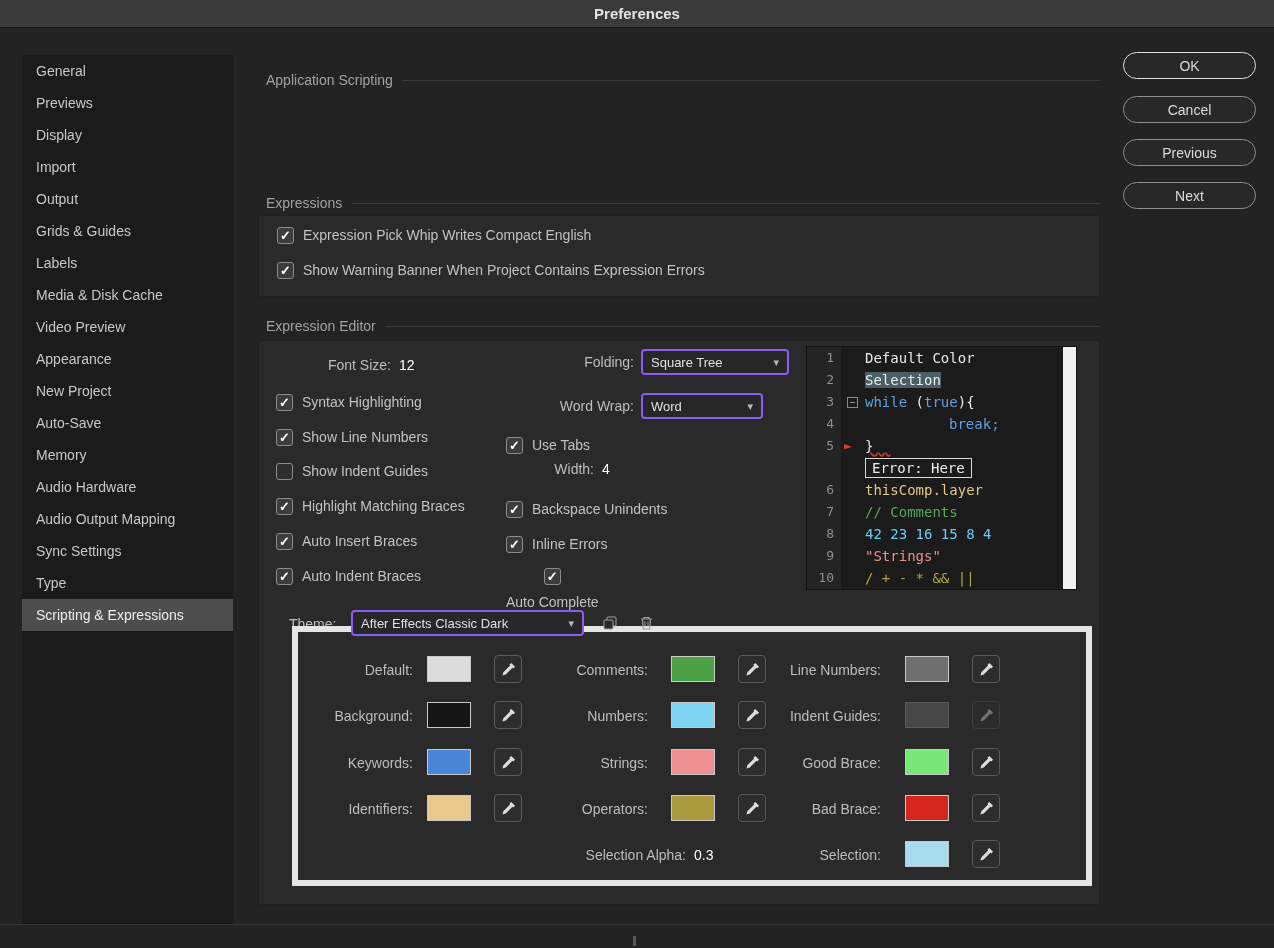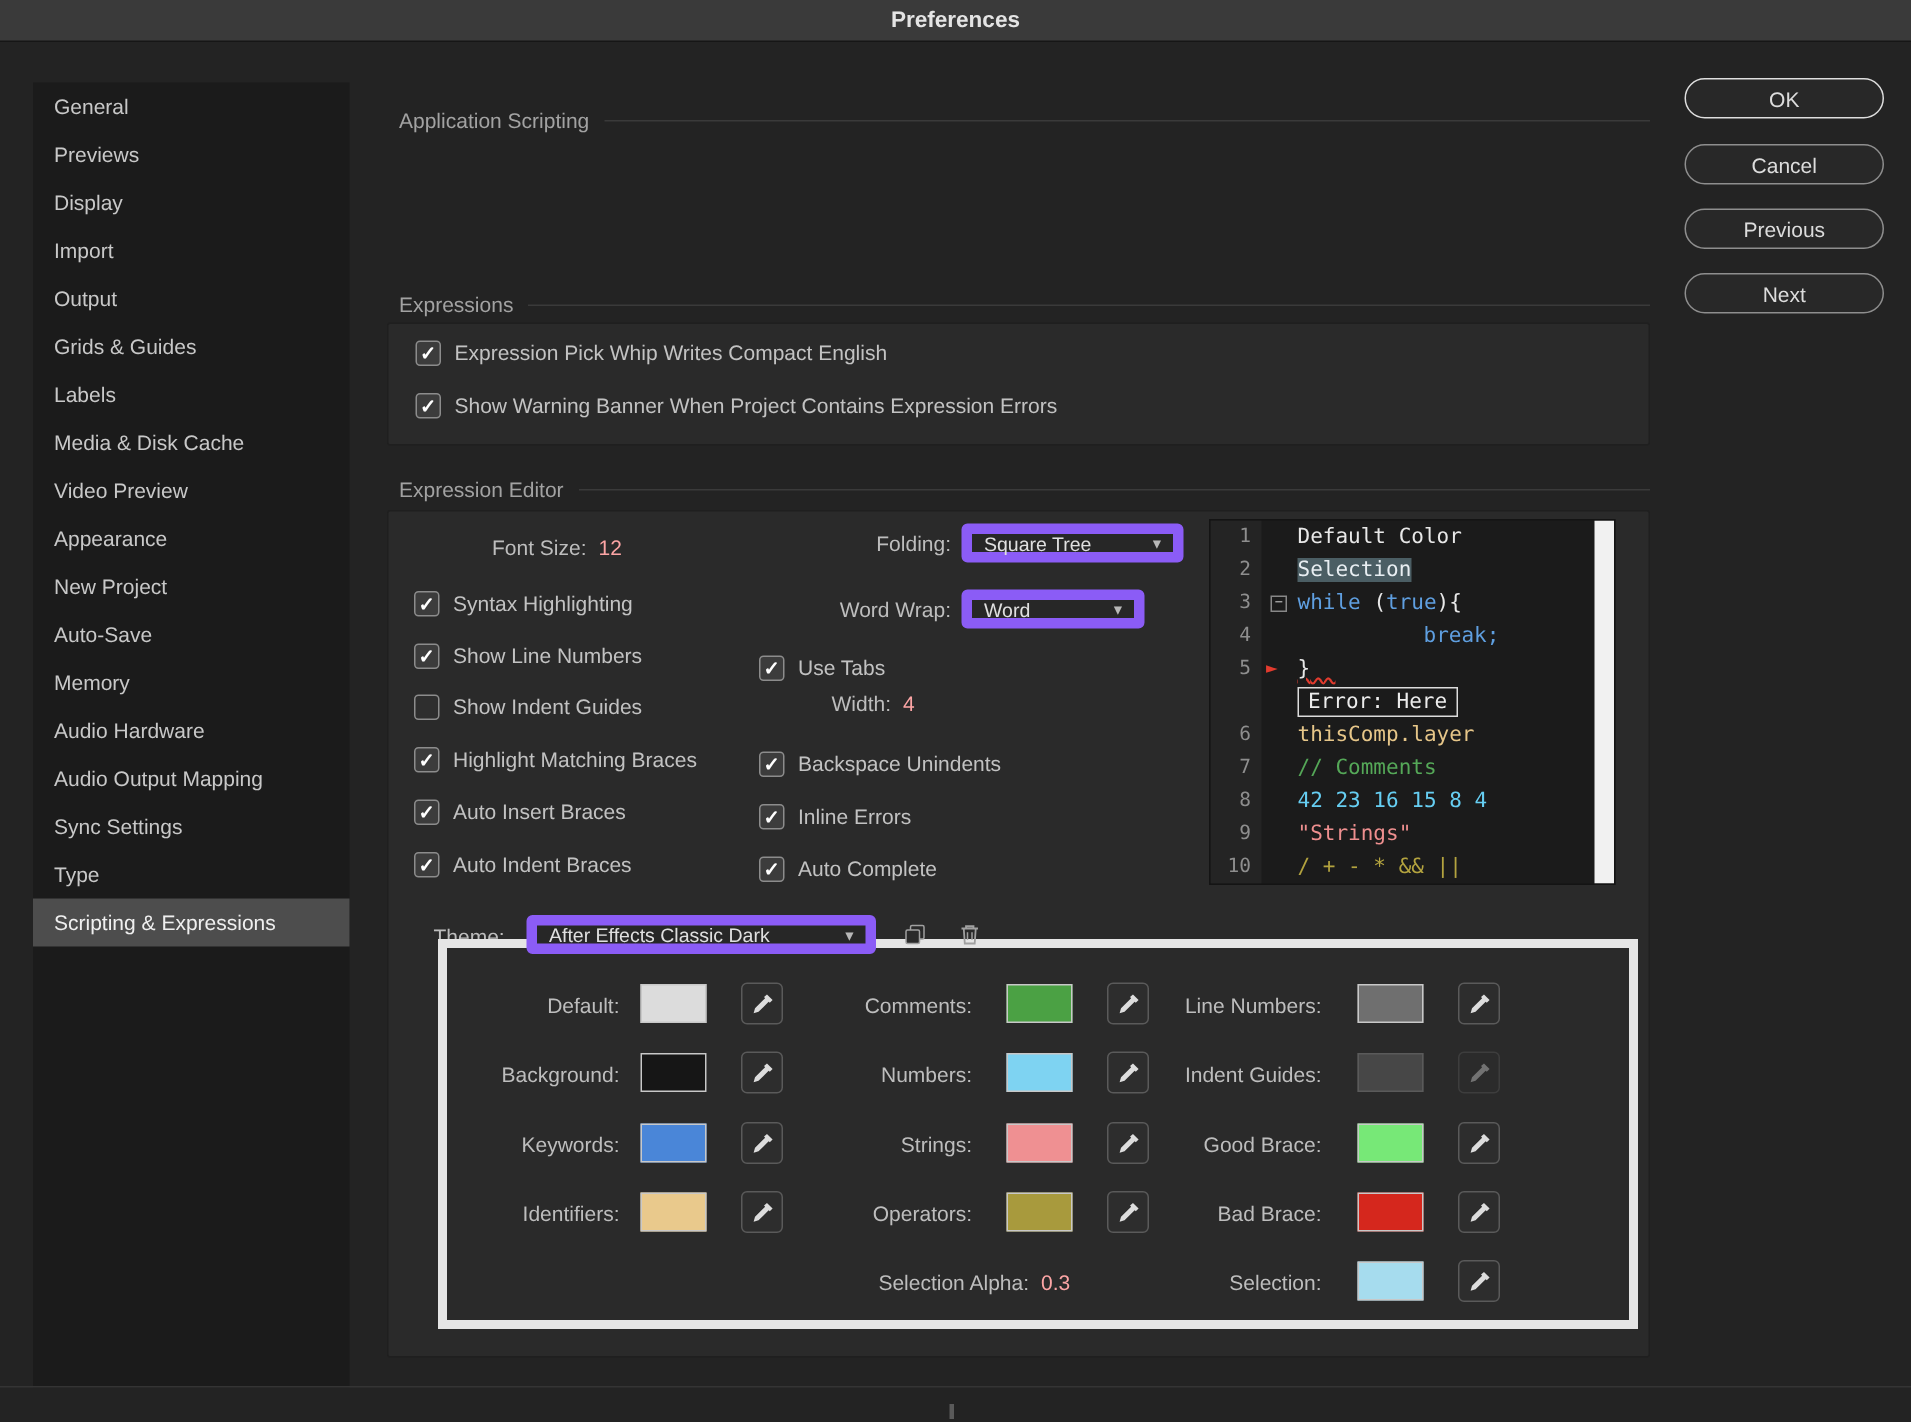--- a/index.html
+++ b/index.html
@@ -32,23 +32,23 @@
   .cb{position:absolute;display:flex;align-items:center;gap:9px;height:22px;cursor:default;}
   .cbbox{width:17px;height:17px;border-radius:3px;background:#3c3c3c;border:1px solid #8c8c8c;position:relative;flex:none;}
   .cbbox.checked::after{content:"\2713";position:absolute;inset:0;display:flex;align-items:center;justify-content:center;
                         color:#fff;font-size:13px;font-weight:bold;}
   .cbbox.accent{background:#2d7fe8;border-color:#2d7fe8;}
   .cbbox.unchecked{background:#2e2e2e;}
   .cblabel{color:#c2c2c2;font-size:14px;white-space:nowrap;}
 
   .formlabel{position:absolute;color:#bdbdbd;font-size:14px;white-space:nowrap;}
   .ralign{text-align:right;}
-  .blueval{color:#fca5a5;font-size:14px;position:absolute;cursor:default;}
-
-  .dropdown{position:absolute;height:26px;background:#272727;border:7px solid #8b5cf6;border-radius:4px;
+  .blueval{color:#ffffff;font-size:14px;position:absolute;cursor:default;}
+
+  .dropdown{position:absolute;height:26px;background:#272727;border:2px solid #8b5cf6;border-radius:4px;
             display:flex;align-items:center;justify-content:space-between;padding:0 8px;color:#e0e0e0;font-size:13px;cursor:default;}
   .chev{color:#b8b8b8;font-size:11px;margin-left:8px;}
 
   
   .code-panel{position:absolute;left:547px;top:5px;width:271px;height:244px;background:#1b1b1b;
               border:1px solid #141414;overflow:hidden;font-family:"DejaVu Sans Mono",monospace;font-size:14px;}
   .gutter-bg{position:absolute;left:0;top:0;width:34px;height:100%;background:#242424;}
   .scrollbar{position:absolute;right:0;top:0;width:13px;height:100%;background:#f1f1f1;}
   .crow{position:relative;display:flex;height:22px;line-height:22px;margin-right:13px;}
   .ln{flex:0 0 34px;text-align:right;padding-right:7px;color:#8e8e8e;font-size:13px;}
@@ -184,21 +184,21 @@
     <div class="formlabel ralign" style="left:247px;top:120px;width:88px;">Width:</div>
     <div class="blueval" style="left:343px;top:120px;">4</div>
     <div class="cb" style="left:247px;top:157px;">
       <span class="cbbox checked"></span>
       <span class="cblabel">Backspace Unindents</span>
     </div>
     <div class="cb" style="left:247px;top:192px;">
       <span class="cbbox checked"></span>
       <span class="cblabel">Inline Errors</span>
     </div>
-    <div class="cb" style="left:247px;top:227px;">
+    <div class="cb" style="left:247px;top:227px;flex-direction:column;">
       <span class="cbbox checked"></span>
       <span class="cblabel">Auto Complete</span>
     </div>
 
     <div class="code-panel">
       <div class="gutter-bg"></div>
       <div class="scrollbar"></div>
       <div class="crow">
           <span class="ln">1</span>
           <span class="mk"></span>

